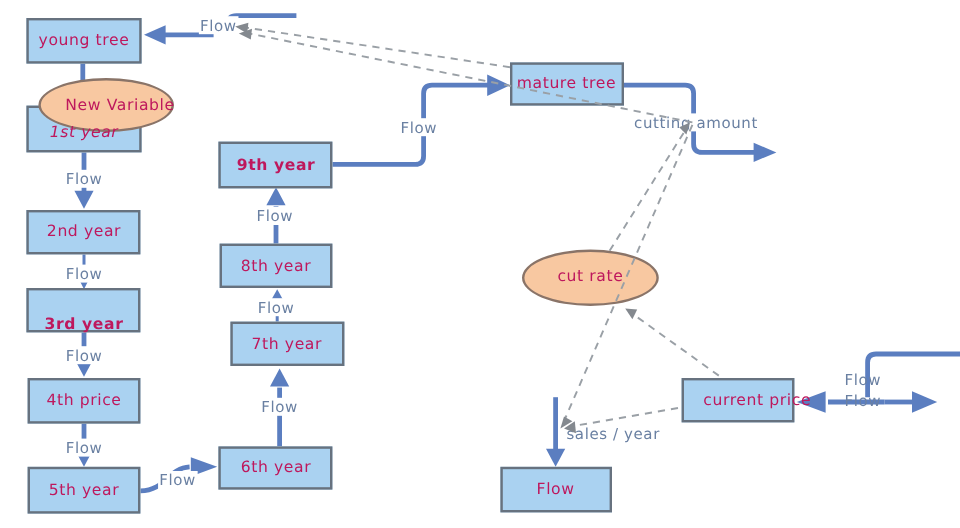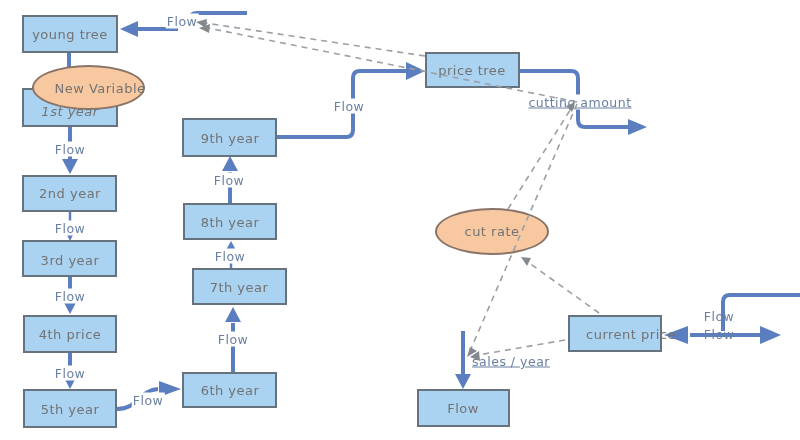--- a/index.html
+++ b/index.html
@@ -1,27 +1,27 @@
 <!DOCTYPE html>
 <html><head>
 <meta charset="utf-8">
 <style>
   html,body{margin:0;padding:0;background:#fff;}
   #canvas{position:relative;width:800px;height:440px;background:#ffffff;overflow:hidden;
           font-family:"DejaVu Sans",sans-serif;}
   svg.layer{position:absolute;left:0;top:0;}
   .stock{position:absolute;background:#aad2f1;border:2px solid #67727f;box-sizing:border-box;}
   .var-ellipse{position:absolute;background:#f8c8a1;border:2px solid #8a7468;border-radius:50%;box-sizing:border-box;}
-  .node-label{position:absolute;transform:translate(-50%,-50%);font-size:13px;color:#737373;
+  .node-label{position:absolute;transform:translate(-50%,-50%);font-size:13px;color:#be185d;
               white-space:nowrap;letter-spacing:0.5px;}
   .flow-label{position:absolute;transform:translate(-50%,-50%);font-size:12.5px;color:#6a80a2;
               white-space:nowrap;background:#ffffff;padding:0 1px;letter-spacing:0.5px;}
   .flow-label.no-bg{background:transparent;}
   .io-label{position:absolute;transform:translate(-50%,-50%);font-size:12.5px;color:#6a80a2;
-            white-space:nowrap;background:#ffffff;letter-spacing:0.5px;text-decoration:underline;}
+            white-space:nowrap;background:#ffffff;letter-spacing:0.5px;}
   .pipe{stroke:#5b7ec0;fill:none;}
   .head{fill:#5b7ec0;stroke:none;}
   .link{stroke:#9aa0a6;fill:none;stroke-width:1.6;stroke-dasharray:6 5;}
   .link-head{fill:#84898f;stroke:none;}
 </style>
 </head>
 <body>
 
 <div id="canvas">
 
@@ -106,28 +106,28 @@
   <div class="stock" style="left:425px;top:52px;width:95px;height:36px;"></div>
   <div class="stock" style="left:417px;top:389px;width:93px;height:38px;"></div>
   <div class="stock" style="left:568px;top:315px;width:94px;height:37px;"></div>
 
   <div class="var-ellipse" style="left:32px;top:65px;width:113px;height:45px;"></div>
   <div class="var-ellipse" style="left:435px;top:208px;width:114px;height:47px;"></div>
 
   <div class="node-label" style="left:70px;top:34px;">young tree</div>
   <div class="node-label" style="left:70px;top:111px;font-style:italic;">1st year</div>
   <div class="node-label" style="left:70px;top:193px;">2nd year</div>
-  <div class="node-label" style="left:70px;top:260px;">3rd year</div>
+  <div class="node-label" style="left:70px;top:271px;font-weight:bold;">3rd year</div>
   <div class="node-label" style="left:70px;top:334px;">4th price</div>
   <div class="node-label" style="left:70px;top:409px;">5th year</div>
   <div class="node-label" style="left:230px;top:390px;">6th year</div>
   <div class="node-label" style="left:239px;top:287px;">7th year</div>
   <div class="node-label" style="left:230px;top:222px;">8th year</div>
-  <div class="node-label" style="left:230px;top:138px;">9th year</div>
-  <div class="node-label" style="left:472px;top:70px;">price tree</div>
+  <div class="node-label" style="left:230px;top:138px;font-weight:bold;">9th year</div>
+  <div class="node-label" style="left:472px;top:70px;">mature tree</div>
   <div class="node-label" style="left:463px;top:408px;">Flow</div>
   <div class="node-label" style="left:615px;top:334px;margin-left:16px;">current price</div>
   <div class="node-label" style="left:100px;top:88px;">New Variable</div>
   <div class="node-label" style="left:492px;top:231px;">cut rate</div>
 
   <div class="flow-label" style="left:182px;top:21px;">Flow</div>
   <div class="flow-label" style="left:70px;top:149px;">Flow</div>
   <div class="flow-label" style="left:70px;top:228px;">Flow</div>
   <div class="flow-label" style="left:70px;top:296px;">Flow</div>
   <div class="flow-label" style="left:70px;top:373px;">Flow</div>

